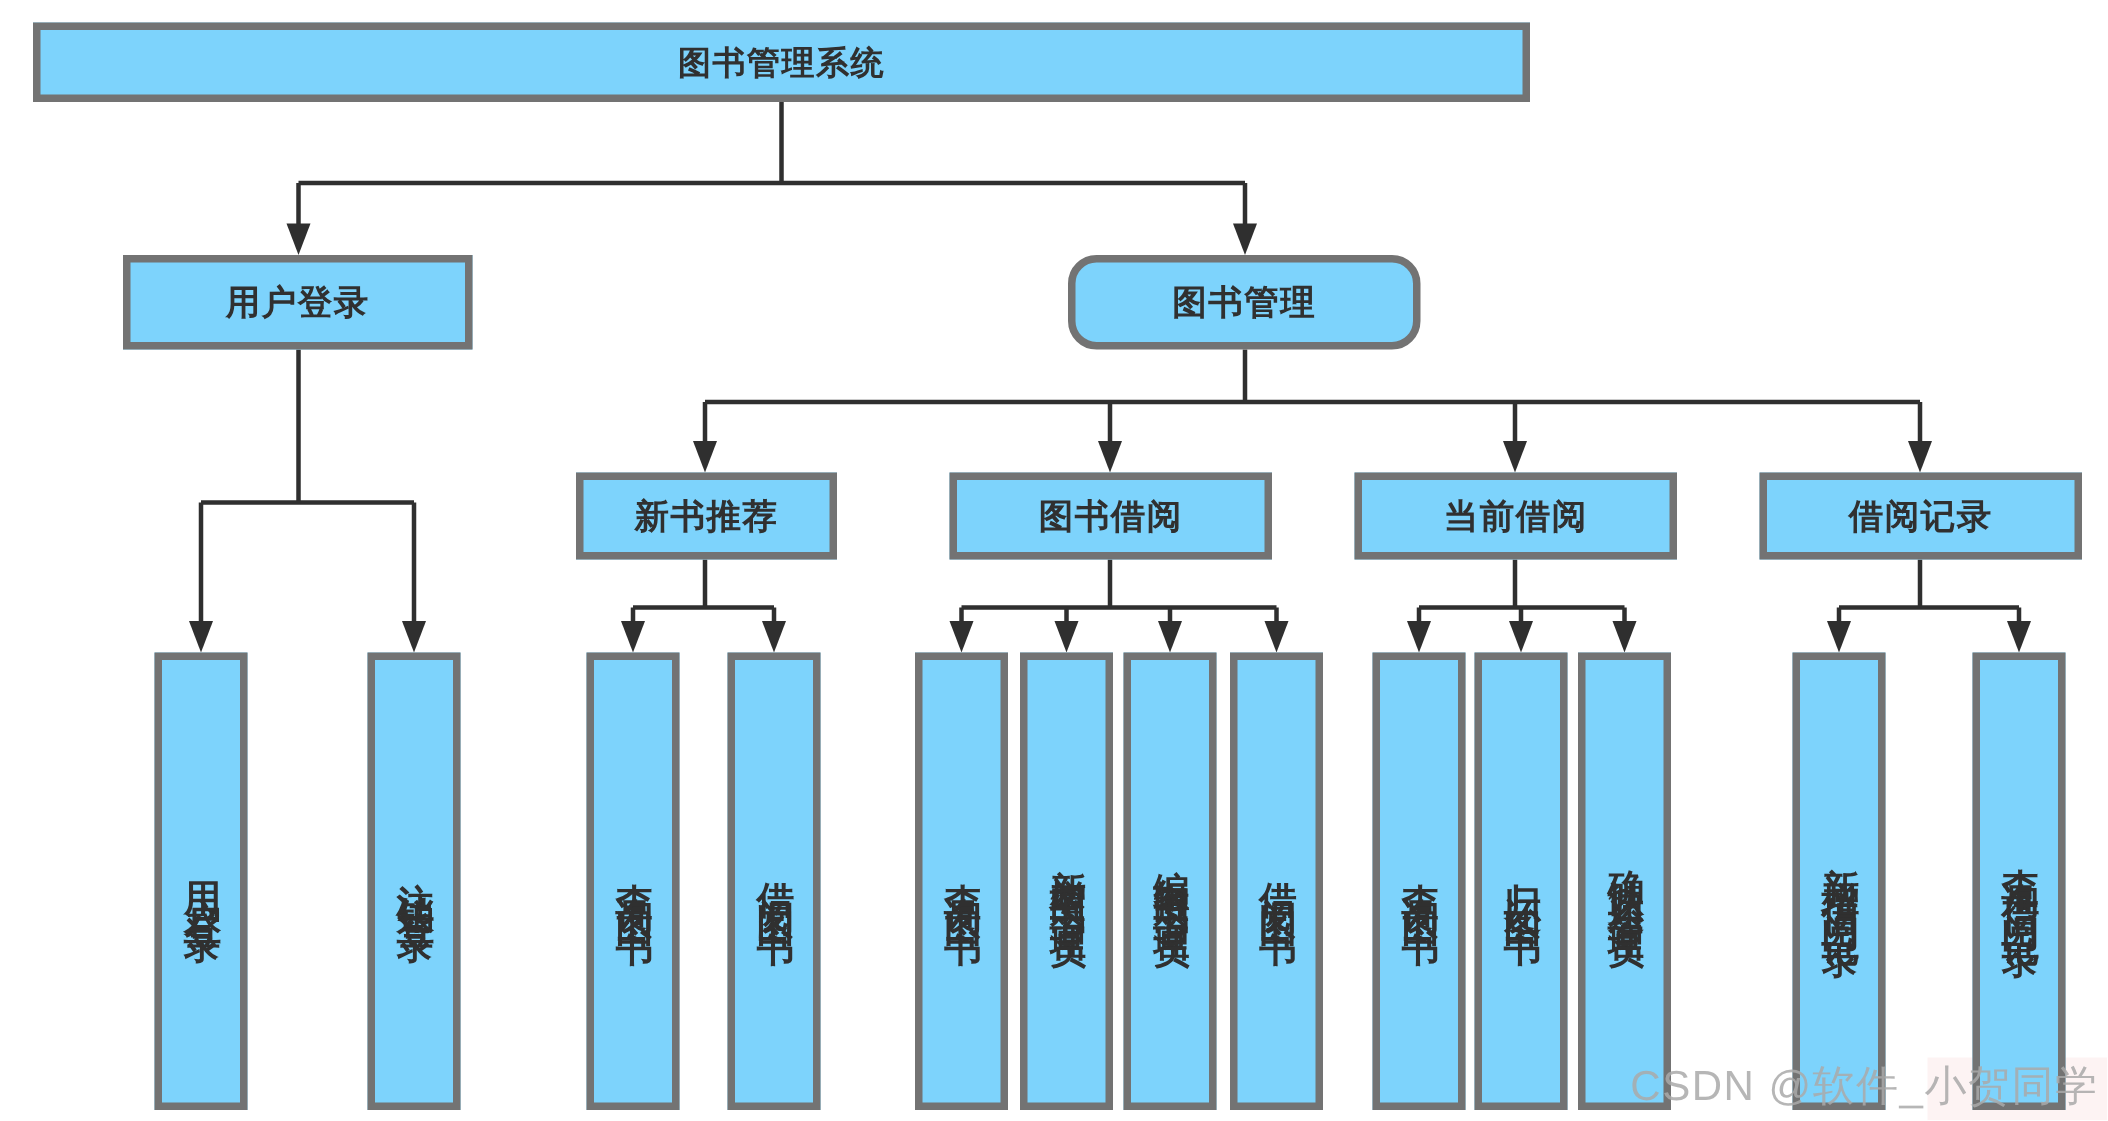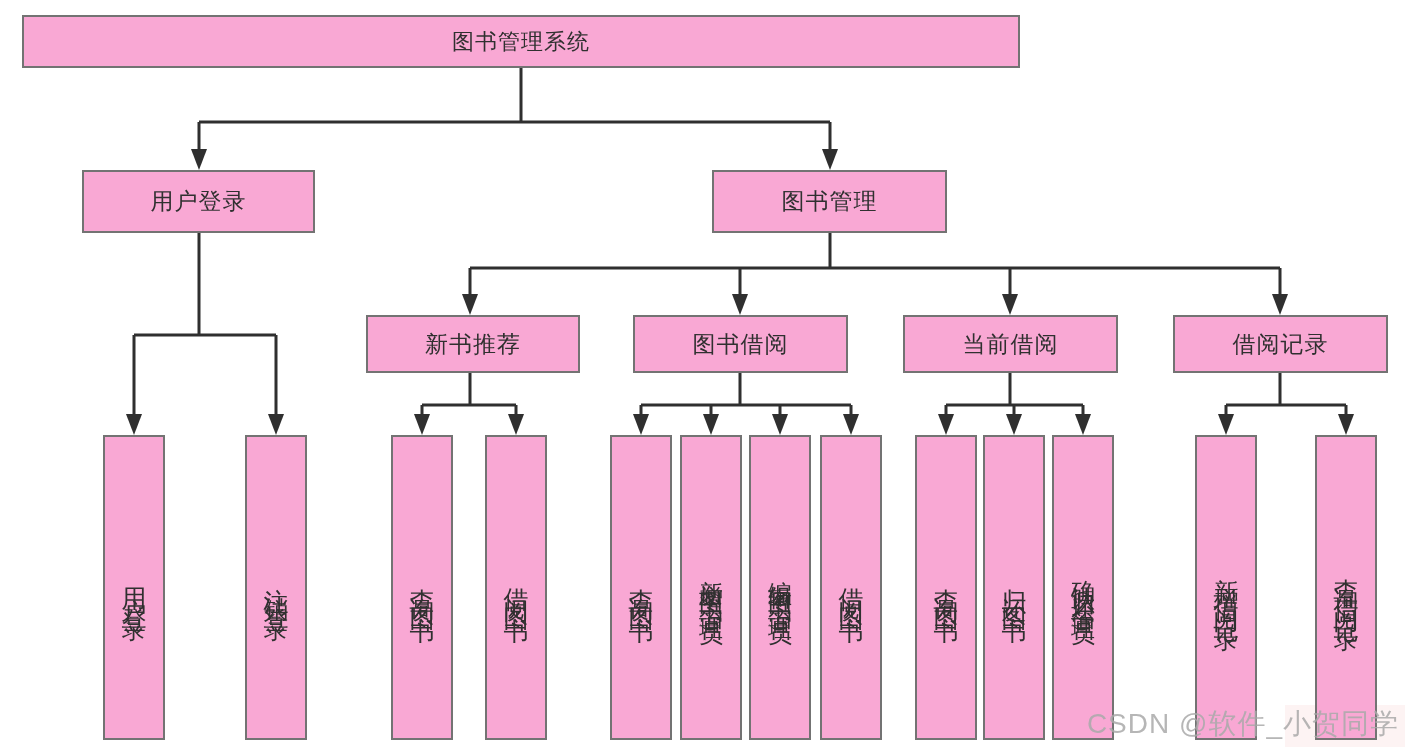--- a/index.html
+++ b/index.html
@@ -16,27 +16,28 @@
 
   .connectors {
     position: absolute;
     left: 0; top: 0;
     width: 1405px; height: 747px;
     z-index: 1;
   }
 
   .node {
     position: absolute;
-    border: 2px solid #737373;
-    background: #f9a8d4;
+    border: 5px solid #737373;
+    background: #7dd3fc;
     display: flex;
     align-items: center;
     justify-content: center;
     color: #303030;
     z-index: 2;
+    font-weight: bold;
   }
 
   .node.h { font-size: 23px; letter-spacing: 1px; }
   .node.root { font-size: 22px; }
 
   .node.leaf {
     top: 435px;
     width: 62px;
     height: 305px;
   }
@@ -115,25 +116,25 @@
     </g>
   </svg>
 
   <div class="node h root" style="left:22px; top:15px; width:998px; height:53px;">
     <span>图书管理系统</span>
   </div>
 
   <div class="node h" style="left:82px; top:170px; width:233px; height:63px;">
     <span>用户登录</span>
   </div>
-  <div class="node h" style="left:712px; top:170px; width:235px; height:63px;">
+  <div class="node h" style="left:712px; top:170px; width:235px; height:63px;border-radius:19px;">
     <span>图书管理</span>
   </div>
 
-  <div class="node h" style="left:366px; top:315px; width:214px; height:58px;">
+  <div class="node h" style="left:384px; top:315px; width:174px; height:58px;">
     <span>新书推荐</span>
   </div>
   <div class="node h" style="left:633px; top:315px; width:215px; height:58px;">
     <span>图书借阅</span>
   </div>
   <div class="node h" style="left:903px; top:315px; width:215px; height:58px;text-align:right;">
     <span>当前借阅</span>
   </div>
   <div class="node h" style="left:1173px; top:315px; width:215px; height:58px;">
     <span>借阅记录</span>

